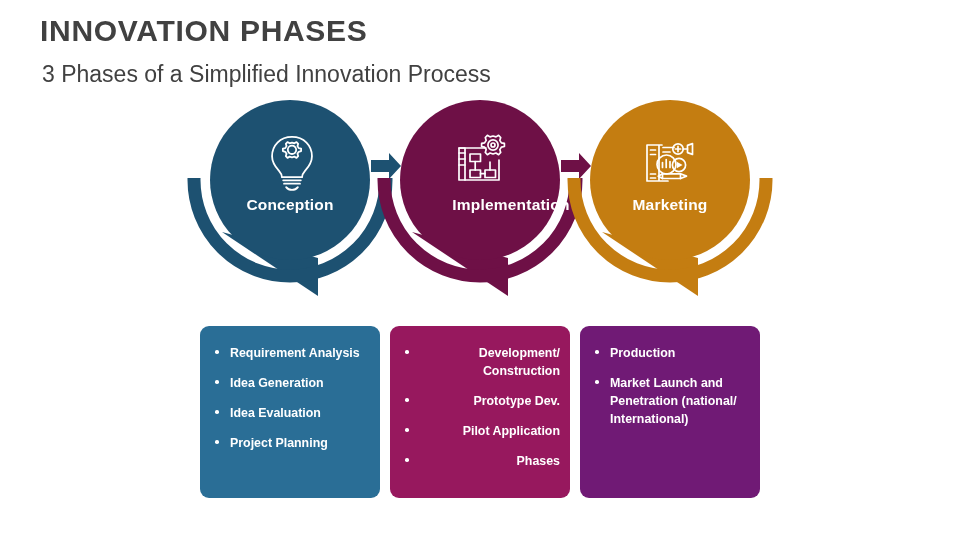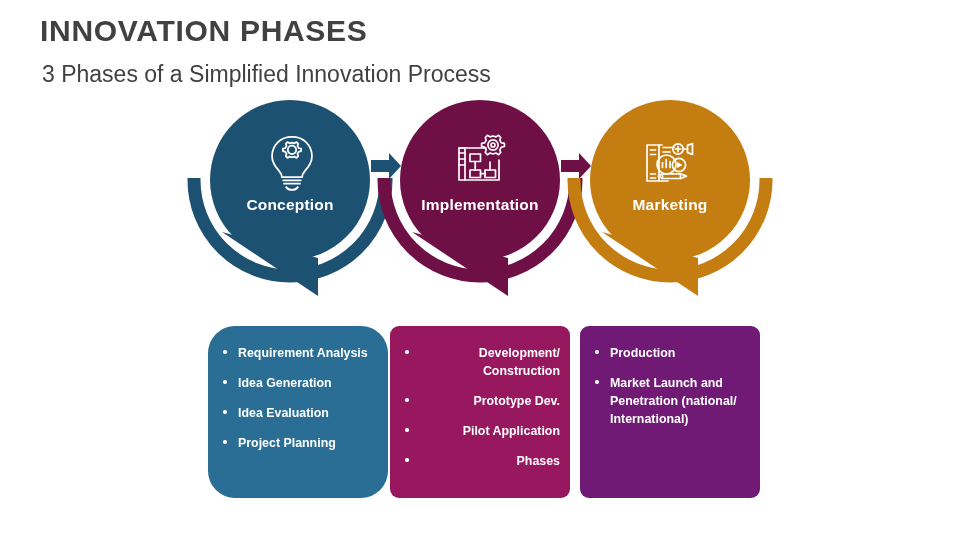--- a/index.html
+++ b/index.html
@@ -221,24 +221,24 @@
 
           <path d="M -5.5 16.5 L 12.5 16.5 L 12.5 11.8 L -5.5 11.8 Z"></path>
           <path d="M 12.5 11.8 L 18.5 14.15 L 12.5 16.5"></path>
           <path d="M -5.5 11.8 L -9.8 14.15 L -5.5 16.5"></path>
         </g>
       </g>
 
     </svg>
 
     <div class="phase-label" style="left:210px; top:196px; width:160px;">Conception</div>
-    <div class="phase-label" style="left:395px; top:196px; width:170px;">Implementation</div>
+    <div class="phase-label" style="left:395px; top:196px; width:170px;padding-left:31px;">Implementation</div>
     <div class="phase-label" style="left:590px; top:196px; width:160px;">Marketing</div>
 
-    <div class="bullet-box" style="left:208px; top:326px; background:#2a6e96;border-radius:27px;">
+    <div class="bullet-box" style="left:200px; top:326px; background:#2a6e96;">
       <ul class="bullet-list">
         <li class="bullet-item">
           <span class="bullet-dot"></span>
           <span>Requirement Analysis</span>
         </li>
         <li class="bullet-item">
           <span class="bullet-dot"></span>
           <span>Idea Generation</span>
         </li>
         <li class="bullet-item">

